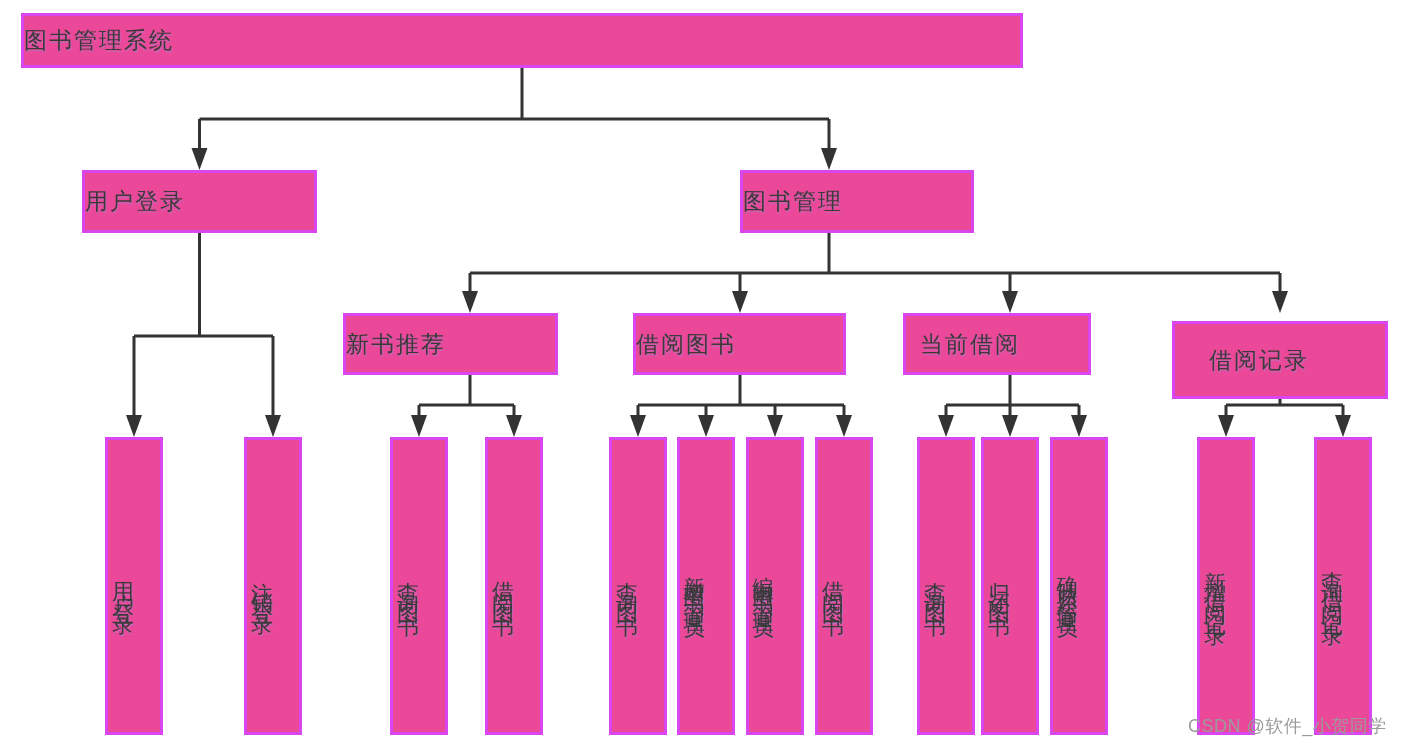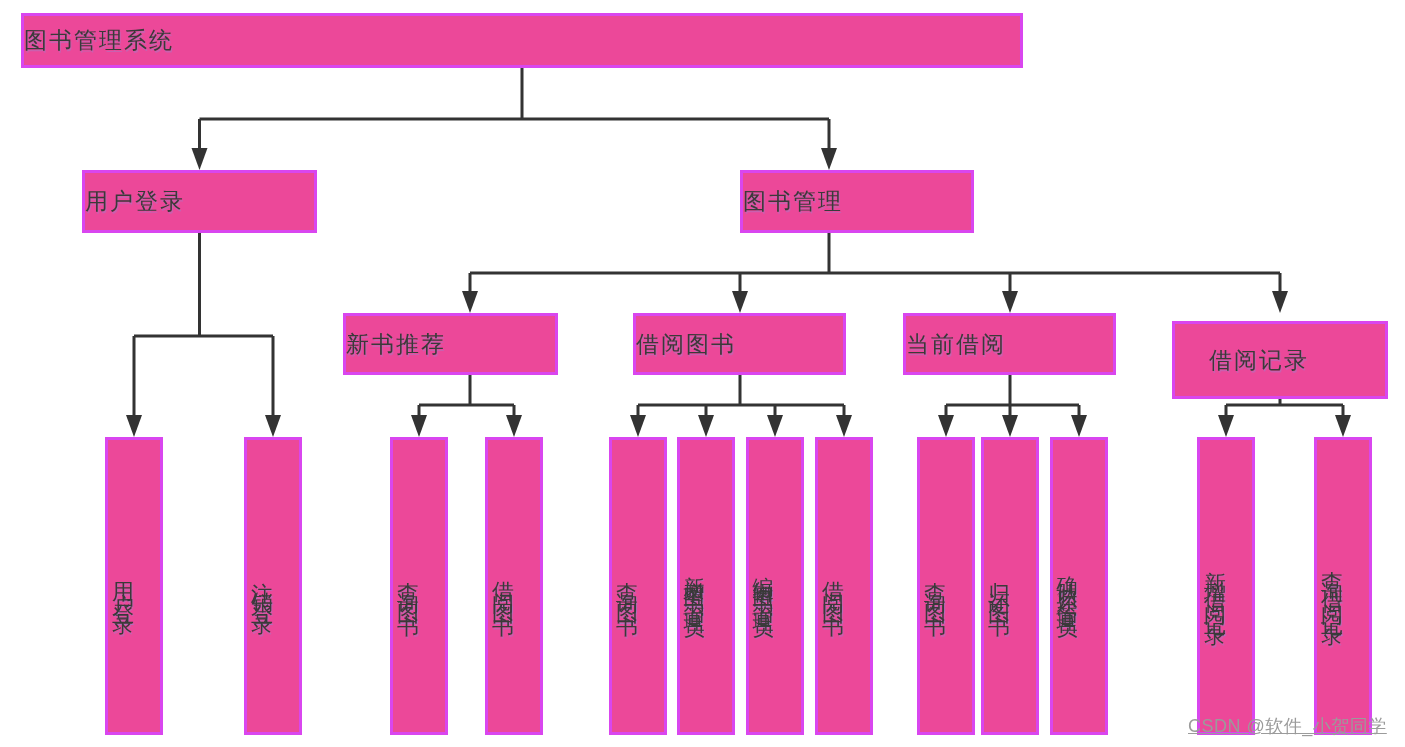--- a/index.html
+++ b/index.html
@@ -33,34 +33,34 @@
     font-size:22px;
     letter-spacing:11px;
   }
   .v.long .label{font-size:21px;letter-spacing:6px;}
   
   .n-root{left:21px;top:13px;width:1002px;height:55px;}
   .n-user{left:82px;top:170px;width:235px;height:63px;}
   .n-mgmt{left:712px;top:170px;width:234px;height:63px;margin-left:28px;}
   .n-l3a{left:343px;top:313px;width:215px;height:62px;}
   .n-l3b{left:633px;top:313px;width:213px;height:62px;}
-  .n-l3c{left:903px;top:313px;width:213px;height:62px;}
+  .n-l3c{left:903px;top:313px;width:188px;height:62px;padding-left:14px;}
   .n-l3d{left:1172px;top:321px;width:216px;height:78px;padding-left:34px;}
   .leaf{top:437px;width:58px;height:298px;}
   .lf1{left:105px;}  .lf2{left:244px;}
   .lf3{left:390px;}  .lf4{left:485px;}
   .lf5{left:609px;}  .lf6{left:677px;}
   .lf7{left:746px;}  .lf8{left:815px;}
   .lf9{left:917px;}  .lf10{left:981px;}
   .lf11{left:1050px;}
   .lf12{left:1197px;} .lf13{left:1314px;}
   .watermark{
     position:absolute;left:1188px;top:714px;
     font-size:18px;color:#9b9b9b;
-    letter-spacing:.5px;z-index:5;white-space:nowrap;text-decoration:underline;
+    letter-spacing:.5px;z-index:5;white-space:nowrap;
   }
 </style>
 </head>
 <body>
 
 <div class="stage">
 
   <svg class="wires" width="1405" height="747" viewBox="0 0 1405 747" aria-hidden="true">
     <path fill="none" stroke="#333333" stroke-width="3" d="M522 66 V120.5
              M199.5 119 H829

